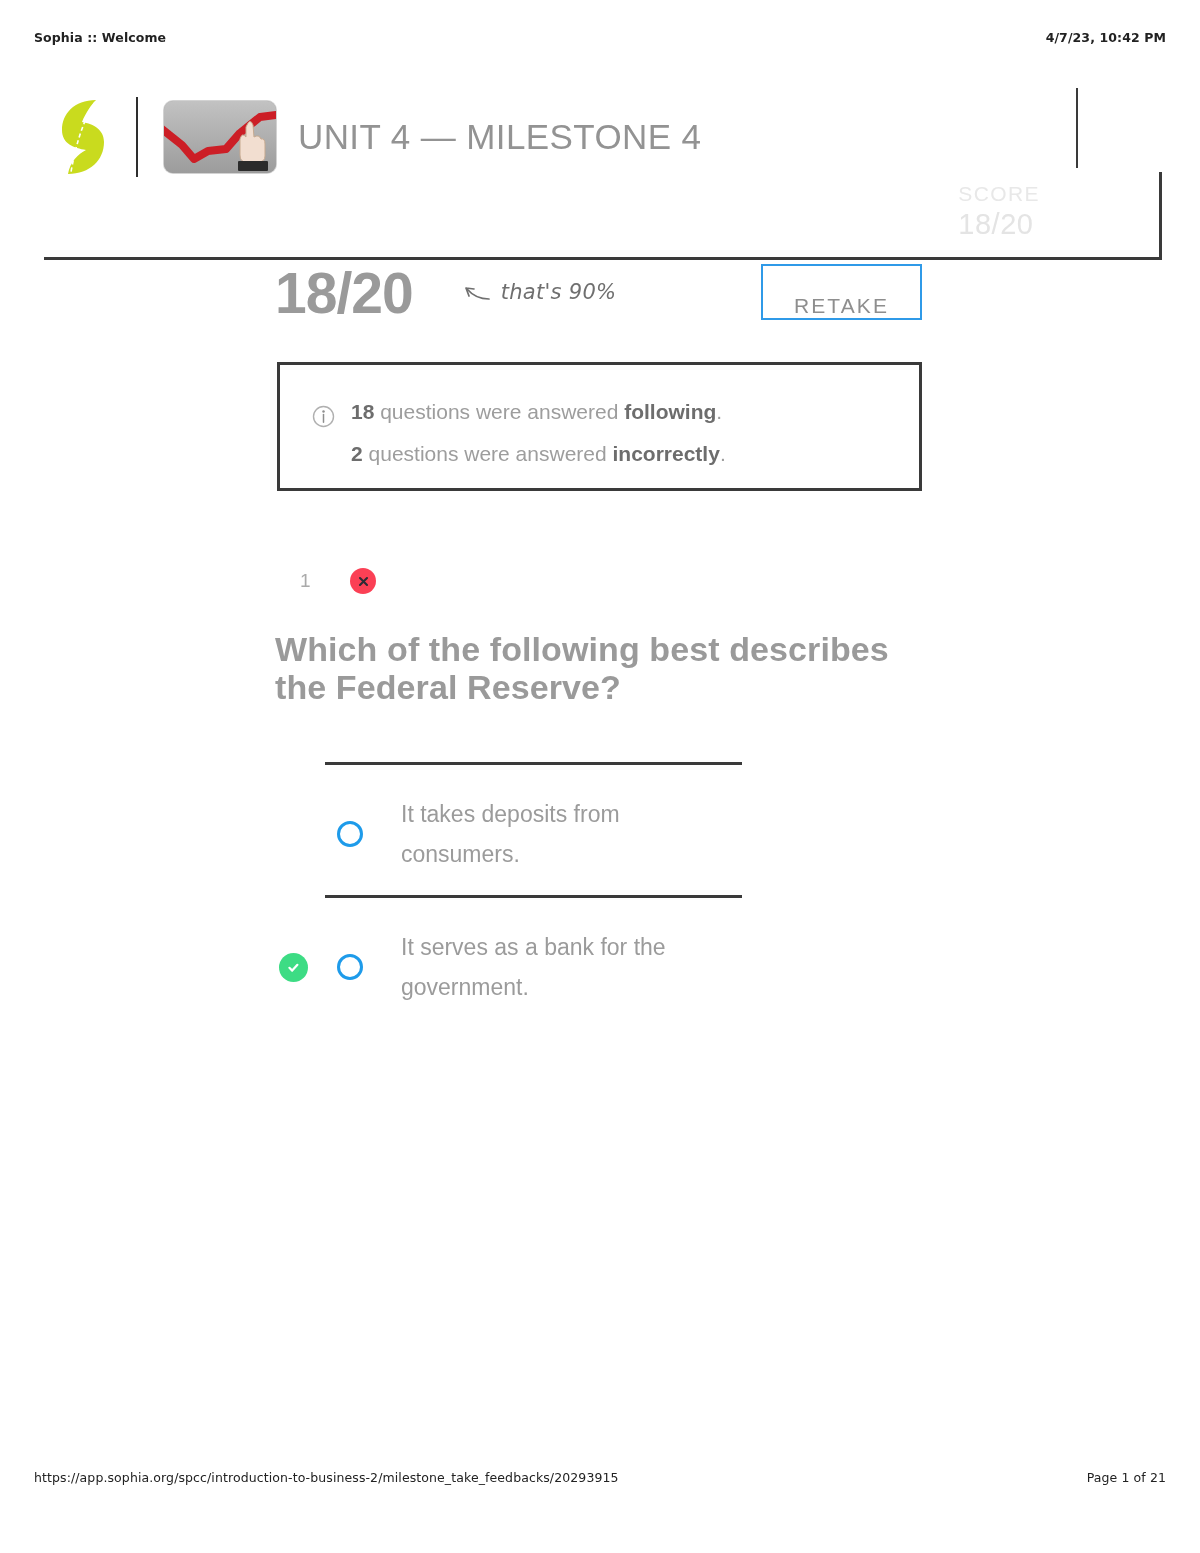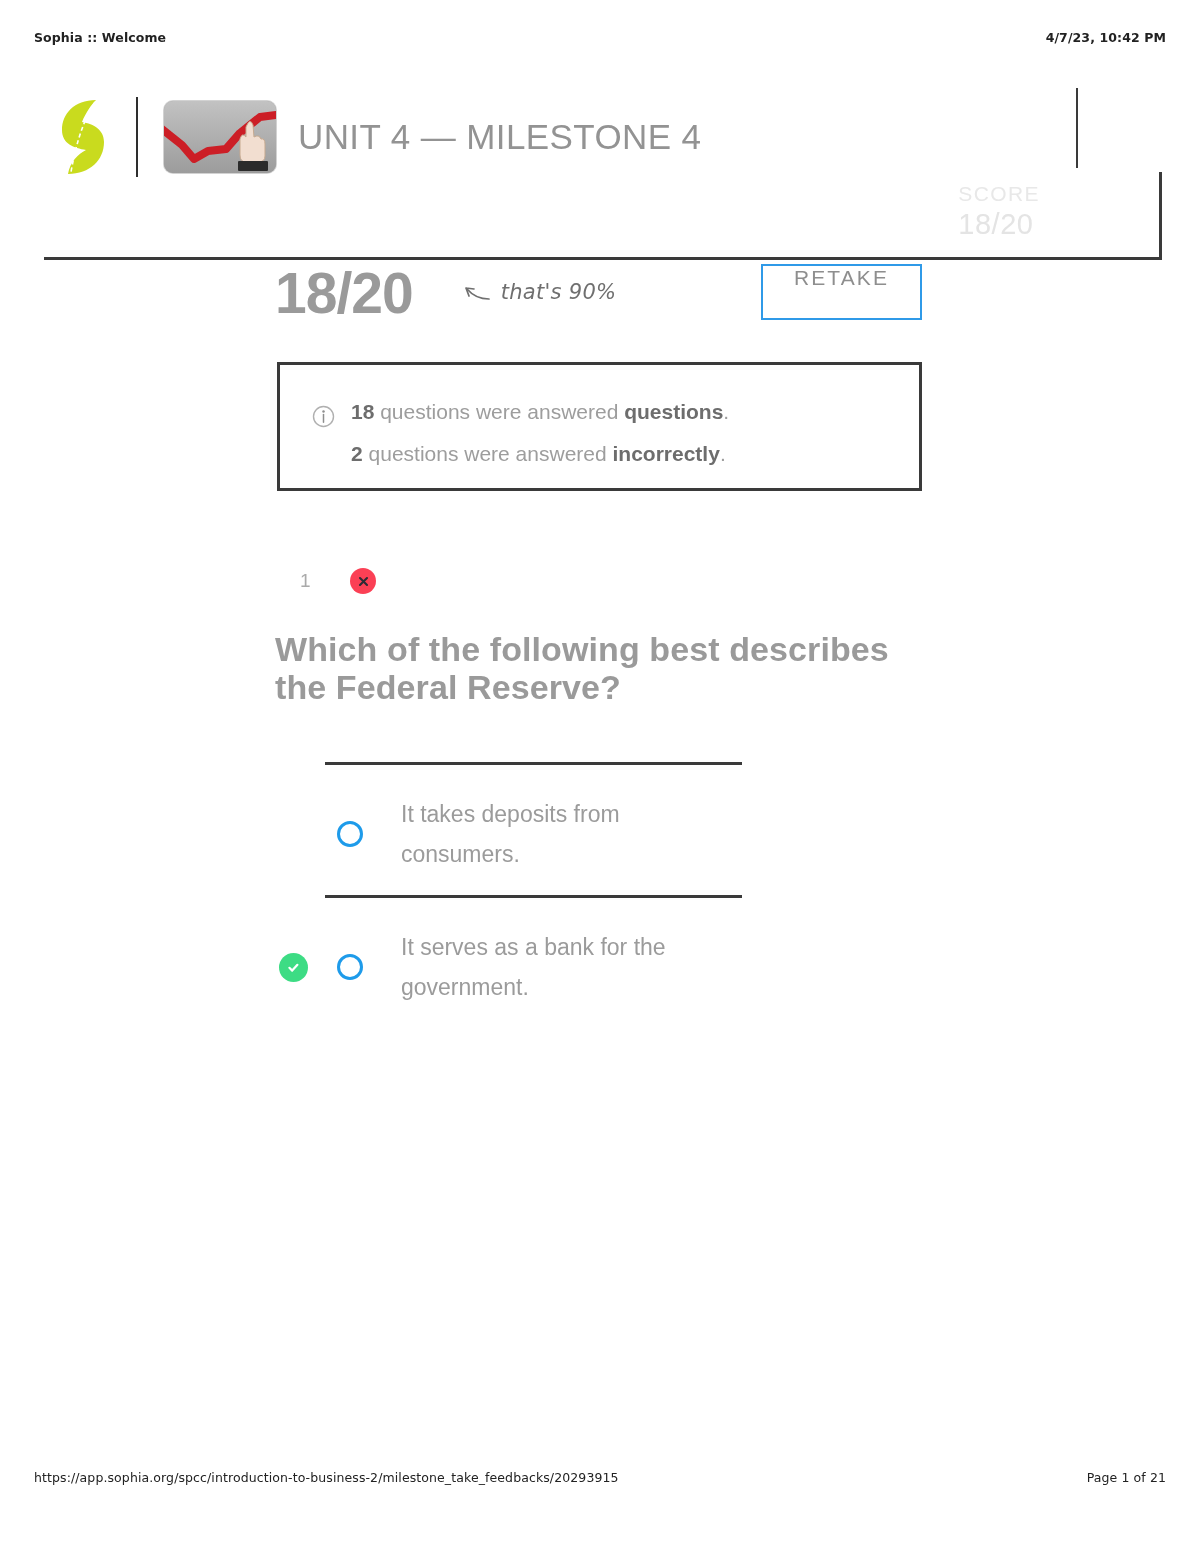--- a/index.html
+++ b/index.html
@@ -121,21 +121,21 @@
   }
   .pct-arrow { margin-right: 10px; }
   .pct-text { font-style: italic; letter-spacing: 0.3px; }
 
   .retake-btn {
     position: absolute;
     left: 761px; top: 264px;
     width: 161px; height: 56px;
     border: 2px solid #2f9ae8;
     background: #fff;
-    display: flex; align-items: flex-start; justify-content: center;
+    display: flex; align-items: flex-end; justify-content: center;
     font-size: 21px;
     color: #8e8e8e;
     letter-spacing: 2.1px;
     cursor: pointer;
   }
 
   
   .info-box {
     position: absolute;
     left: 277px; top: 362px;
@@ -322,21 +322,21 @@
 <div class="info-box">
   <div class="info-line">
     <span class="info-icon">
       <svg width="23" height="23" viewBox="0 0 23 23" aria-hidden="true">
         <circle cx="11.5" cy="11.5" r="10" fill="none" stroke="#b0b0b0" stroke-width="1.4"></circle>
         <circle cx="11.5" cy="6.4" r="1.25" fill="#8e8e8e"></circle>
         <path d="M11.5 9.6 L11.5 17.2" stroke="#8e8e8e" stroke-width="1.5" stroke-linecap="round"></path>
       </svg>
     </span>
     <span>
-      <span class="num">18</span><span> questions were answered </span><b>questions</b><span>.</span>
+      <span class="num">18</span><span> questions were answered </span><b>following</b><span>.</span>
     </span>
   </div>
   <div class="info-line">
     <span class="info-spacer"></span>
     <span>
       <span class="num">2</span><span> questions were answered </span><b>incorrectly</b><span>.</span>
     </span>
   </div>
 </div>
 

